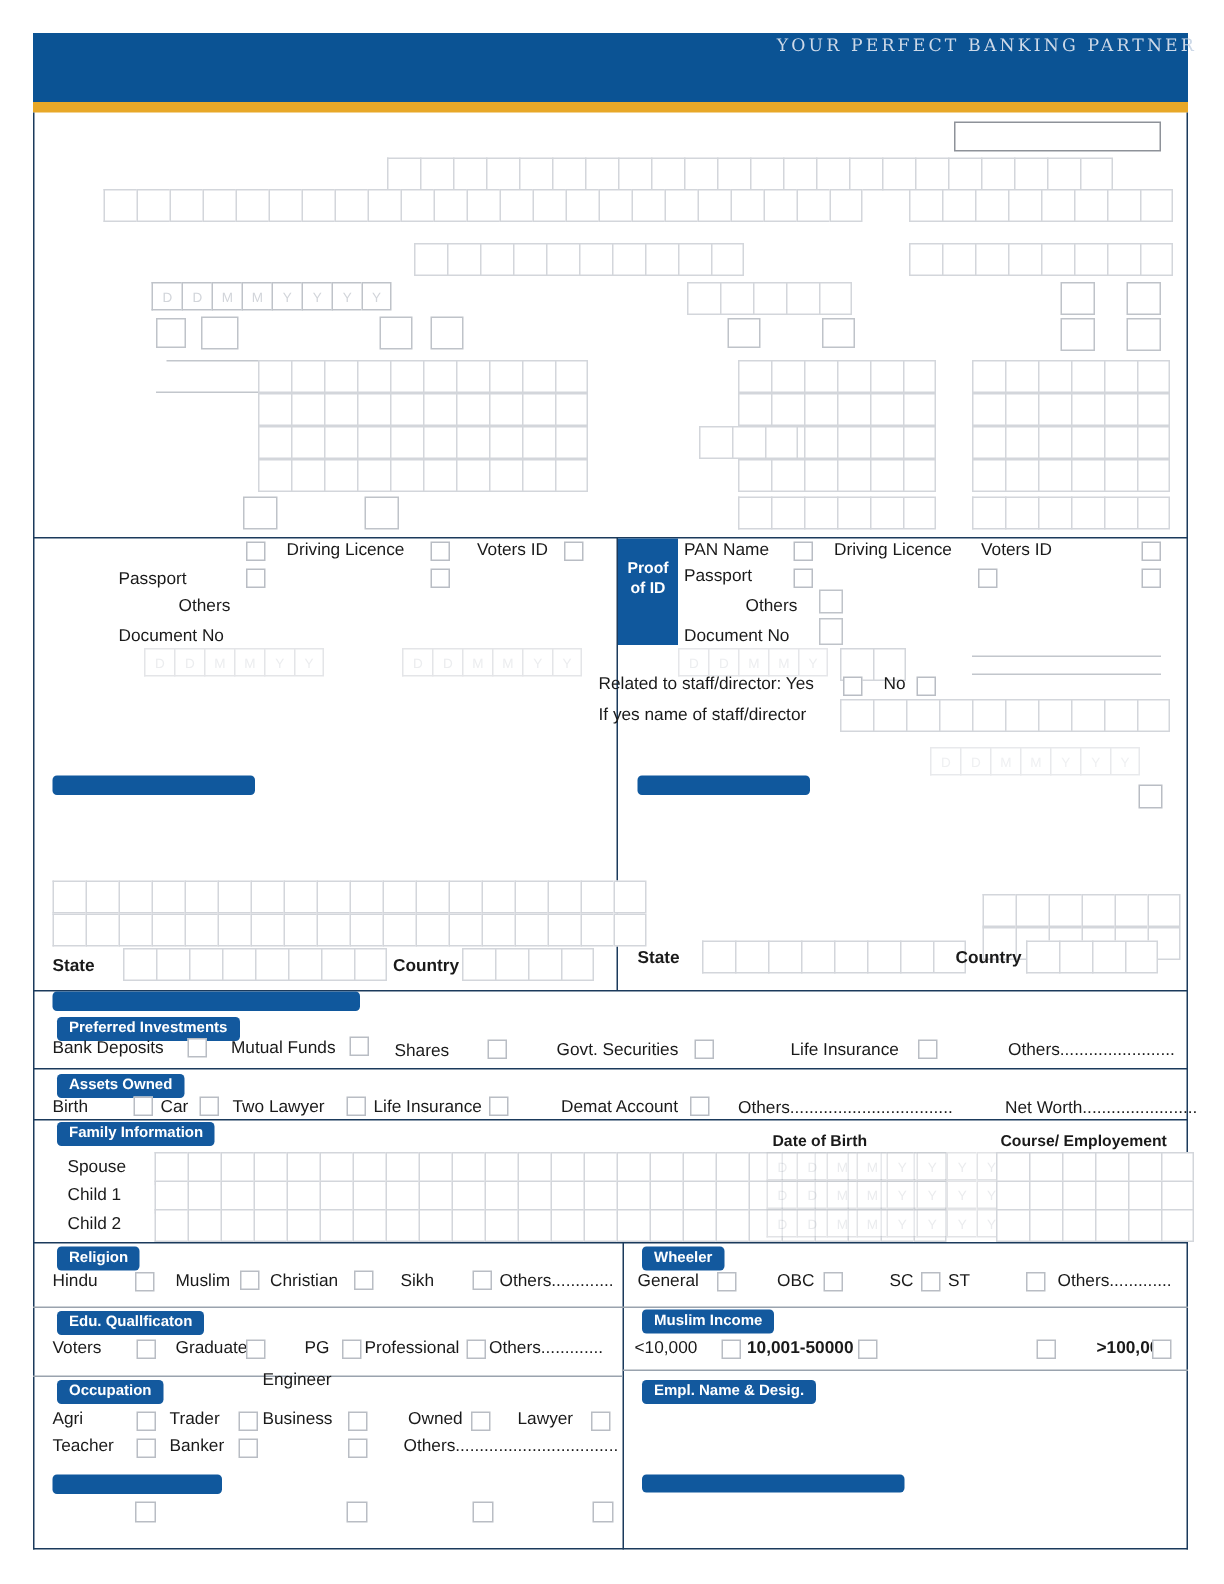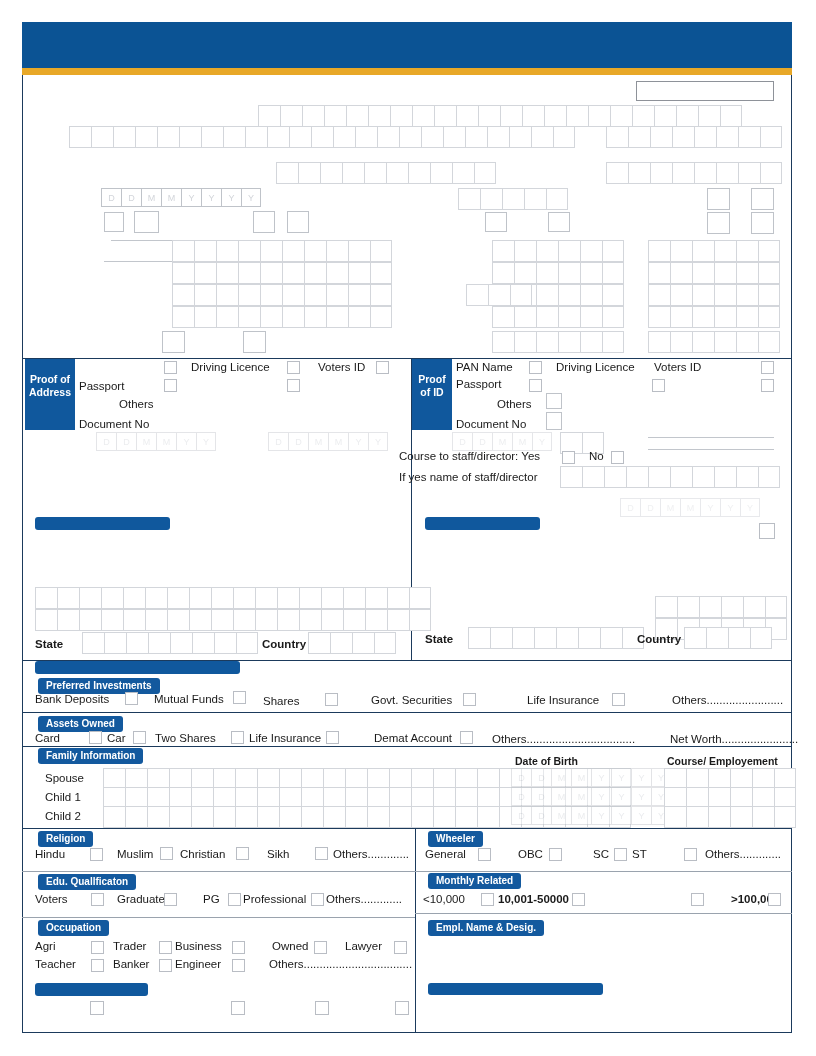--- a/index.html
+++ b/index.html
@@ -52,20 +52,21 @@
   .vline { position:absolute; width:1px; background:#1b3a5c; }
   .hline.faint { background:#9aa3ae; }
 </style>
 </head>
 <body>
 
 <div class="page">
 
   <div class="hdr-band"></div>
   <div class="brand">
+    <div class="brand-tag">YOUR PERFECT BANKING PARTNER</div>
   </div>
   <div class="gold-bar"></div>
 
   <div class="frame"></div>
 
   <div class="box" style="left:636px;top:81px;width:138px;height:20px;border-color:#8e9299;"></div>
 
   <div class="cells pale" style="left:258px;top:105px;">
     <i style="width: 22px; height: 22px; line-height: 22px;"></i>
       <i style="width: 22px; height: 22px; line-height: 22px;"></i>
@@ -316,24 +317,20 @@
   </div>
 
   <div class="cells pale" style="left:466px;top:284px;">
     <i style="width: 22px; height: 22px; line-height: 22px;"></i>
       <i style="width: 22px; height: 22px; line-height: 22px;"></i>
       <i style="width: 22px; height: 22px; line-height: 22px;"></i>
   </div>
 
   <div class="hline" style="left:22px;top:358px;width:770px;"></div>
 
-  <div class="tabv" style="left:25px;top:359px;width:50px;height:71px;">
-    <div>Proof of</div>
-    <div>Address</div>
-  </div>
 
   <div class="lbl" style="left:79px;top:380px;">Passport</div>
   <div class="lbl" style="left:191px;top:361px;">Driving Licence</div>
   <div class="lbl" style="left:318px;top:361px;">Voters ID</div>
   <div class="lbl" style="left:119px;top:398px;">Others</div>
   <div class="lbl" style="left:79px;top:418px;">Document No</div>
 
   <div class="cbx" style="left:164px;top:379px;"></div>
   <div class="cbx" style="left:287px;top:361px;"></div>
   <div class="cbx" style="left:287px;top:379px;"></div>
@@ -386,21 +383,21 @@
     <i style="width: 20px; height: 19px; line-height: 19px;">M</i>
     <i style="width: 20px; height: 19px; line-height: 19px;">Y</i>
   </div>
   <div class="cells pale" style="left:560px;top:432px;">
     <i style="width: 22px; height: 22px; line-height: 22px;"></i>
       <i style="width: 22px; height: 22px; line-height: 22px;"></i>
   </div>
   <div class="rule" style="left:648px;top:437px;width:126px;"></div>
   <div class="rule" style="left:648px;top:449px;width:126px;"></div>
 
-  <div class="lbl" style="left:399px;top:450px;">Course to staff/director: Yes</div>
+  <div class="lbl" style="left:399px;top:450px;">Related to staff/director: Yes</div>
   <div class="cbx" style="left:562px;top:451px;"></div>
   <div class="lbl" style="left:589px;top:450px;">No</div>
   <div class="cbx" style="left:611px;top:451px;"></div>
 
   <div class="lbl" style="left:399px;top:471px;">If yes name of staff/director</div>
   <div class="cells pale" style="left:560px;top:466px;">
     <i style="width: 22px; height: 22px; line-height: 22px;"></i>
       <i style="width: 22px; height: 22px; line-height: 22px;"></i>
       <i style="width: 22px; height: 22px; line-height: 22px;"></i>
       <i style="width: 22px; height: 22px; line-height: 22px;"></i>
@@ -530,25 +527,25 @@
   <div class="lbl" style="left:263px;top:695px;">Shares</div>
   <div class="cbx" style="left:325px;top:693px;"></div>
   <div class="lbl" style="left:371px;top:694px;">Govt. Securities</div>
   <div class="cbx" style="left:463px;top:693px;"></div>
   <div class="lbl" style="left:527px;top:694px;">Life Insurance</div>
   <div class="cbx" style="left:612px;top:693px;"></div>
   <div class="lbl dots" style="left:672px;top:694px;">Others........................</div>
 
   <div class="hline" style="left:22px;top:712px;width:770px;"></div>
   <div class="barlabel" style="left:38px;top:716px;">Assets Owned</div>
-  <div class="lbl" style="left:35px;top:732px;">Card</div>
+  <div class="lbl" style="left:35px;top:732px;">Birth</div>
   <div class="cbx" style="left:89px;top:731px;"></div>
   <div class="lbl" style="left:107px;top:732px;">Car</div>
   <div class="cbx" style="left:133px;top:731px;"></div>
-  <div class="lbl" style="left:155px;top:732px;">Two Shares</div>
+  <div class="lbl" style="left:155px;top:732px;">Two Lawyer</div>
   <div class="cbx" style="left:231px;top:731px;"></div>
   <div class="lbl" style="left:249px;top:732px;">Life Insurance</div>
   <div class="cbx" style="left:326px;top:731px;"></div>
   <div class="lbl" style="left:374px;top:732px;">Demat Account</div>
   <div class="cbx" style="left:460px;top:731px;"></div>
   <div class="lbl dots" style="left:492px;top:733px;">Others..................................</div>
   <div class="lbl dots" style="left:670px;top:733px;">Net Worth........................</div>
 
   <div class="hline" style="left:22px;top:746px;width:770px;"></div>
   <div class="barlabel" style="left:38px;top:748px;">Family Information</div>
@@ -727,21 +724,21 @@
   <div class="lbl" style="left:35px;top:893px;">Voters</div>
   <div class="cbx" style="left:91px;top:893px;"></div>
   <div class="lbl" style="left:117px;top:893px;">Graduate</div>
   <div class="cbx" style="left:164px;top:893px;"></div>
   <div class="lbl" style="left:203px;top:893px;">PG</div>
   <div class="cbx" style="left:228px;top:893px;"></div>
   <div class="lbl" style="left:243px;top:893px;">Professional</div>
   <div class="cbx" style="left:311px;top:893px;"></div>
   <div class="lbl dots" style="left:326px;top:893px;">Others.............</div>
 
-  <div class="barlabel" style="left:428px;top:873px;">Monthly Related</div>
+  <div class="barlabel" style="left:428px;top:873px;">Muslim Income</div>
   <div class="lbl" style="left:423px;top:893px;">&lt;10,000</div>
   <div class="cbx" style="left:481px;top:893px;"></div>
   <div class="lbl b" style="left:498px;top:893px;">10,001-50000</div>
   <div class="cbx" style="left:572px;top:893px;"></div>
   <div class="cbx" style="left:691px;top:893px;"></div>
   <div class="lbl b" style="left:731px;top:893px;">&gt;100,001</div>
   <div class="cbx" style="left:768px;top:893px;"></div>
 
   <div class="hline faint" style="left:22px;top:917px;width:393px;"></div>
   <div class="hline faint" style="left:415px;top:913px;width:377px;"></div>
@@ -755,21 +752,21 @@
   <div class="cbx" style="left:232px;top:941px;"></div>
   <div class="lbl" style="left:272px;top:940px;">Owned</div>
   <div class="cbx" style="left:314px;top:941px;"></div>
   <div class="lbl" style="left:345px;top:940px;">Lawyer</div>
   <div class="cbx" style="left:394px;top:941px;"></div>
 
   <div class="lbl" style="left:35px;top:958px;">Teacher</div>
   <div class="cbx" style="left:91px;top:959px;"></div>
   <div class="lbl" style="left:113px;top:958px;">Banker</div>
   <div class="cbx" style="left:159px;top:959px;"></div>
-  <div class="lbl" style="left:175px;top:958px;text-align:center;">Engineer</div>
+  <div class="lbl" style="left:175px;top:914px;text-align:center;">Engineer</div>
   <div class="cbx" style="left:232px;top:959px;"></div>
   <div class="lbl dots" style="left:269px;top:958px;">Others..................................</div>
 
   <div class="barlabel" style="left:428px;top:920px;">Empl. Name &amp; Desig.</div>
 
   <div class="barplain" style="left:35px;top:983px;width:113px;height:13px;"></div>
   <div class="barplain" style="left:428px;top:983px;width:175px;height:12px;"></div>
 
   <div class="cbx" style="left:90px;top:1001px;width:14px;height:14px;"></div>
   <div class="cbx" style="left:231px;top:1001px;width:14px;height:14px;"></div>

